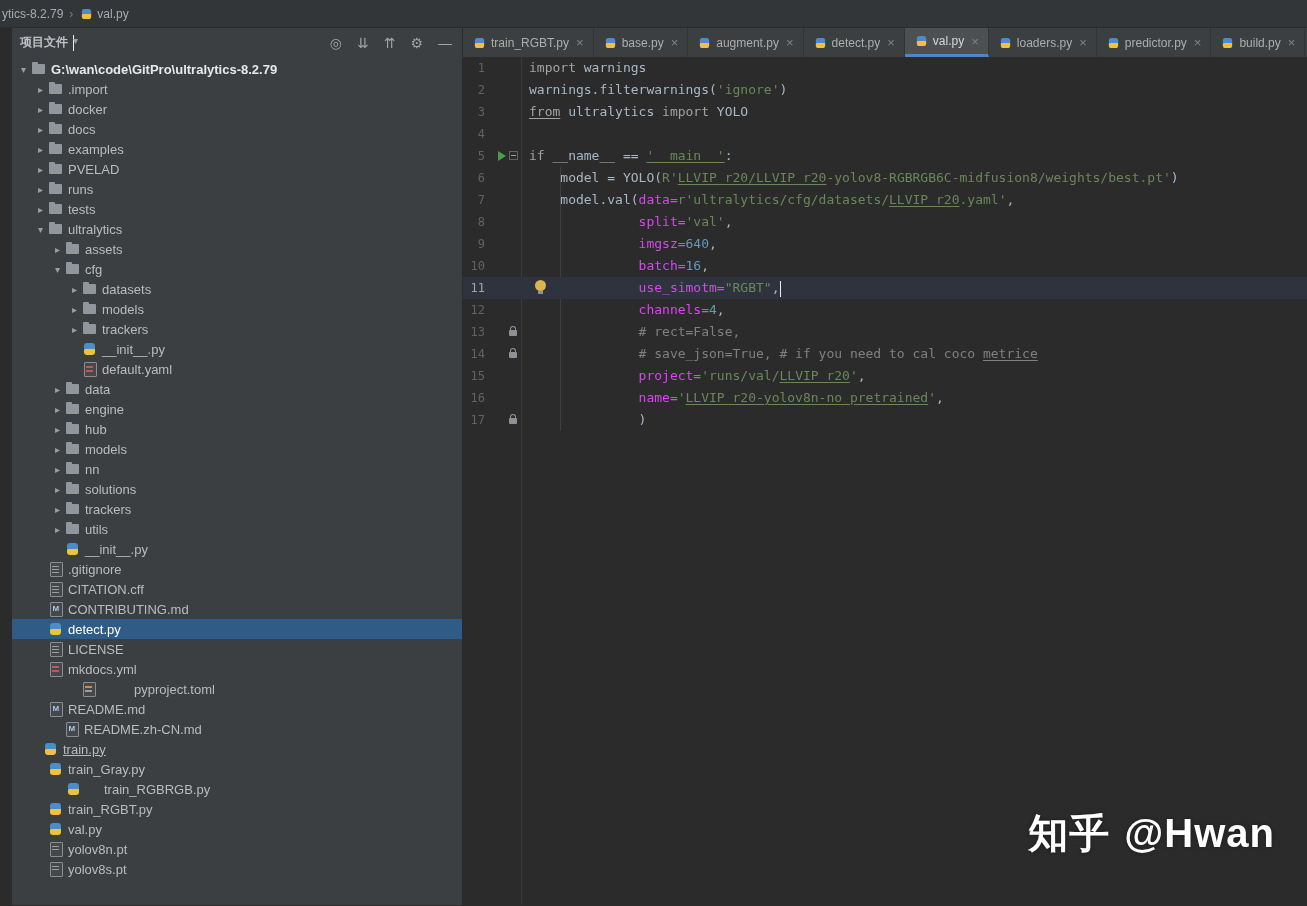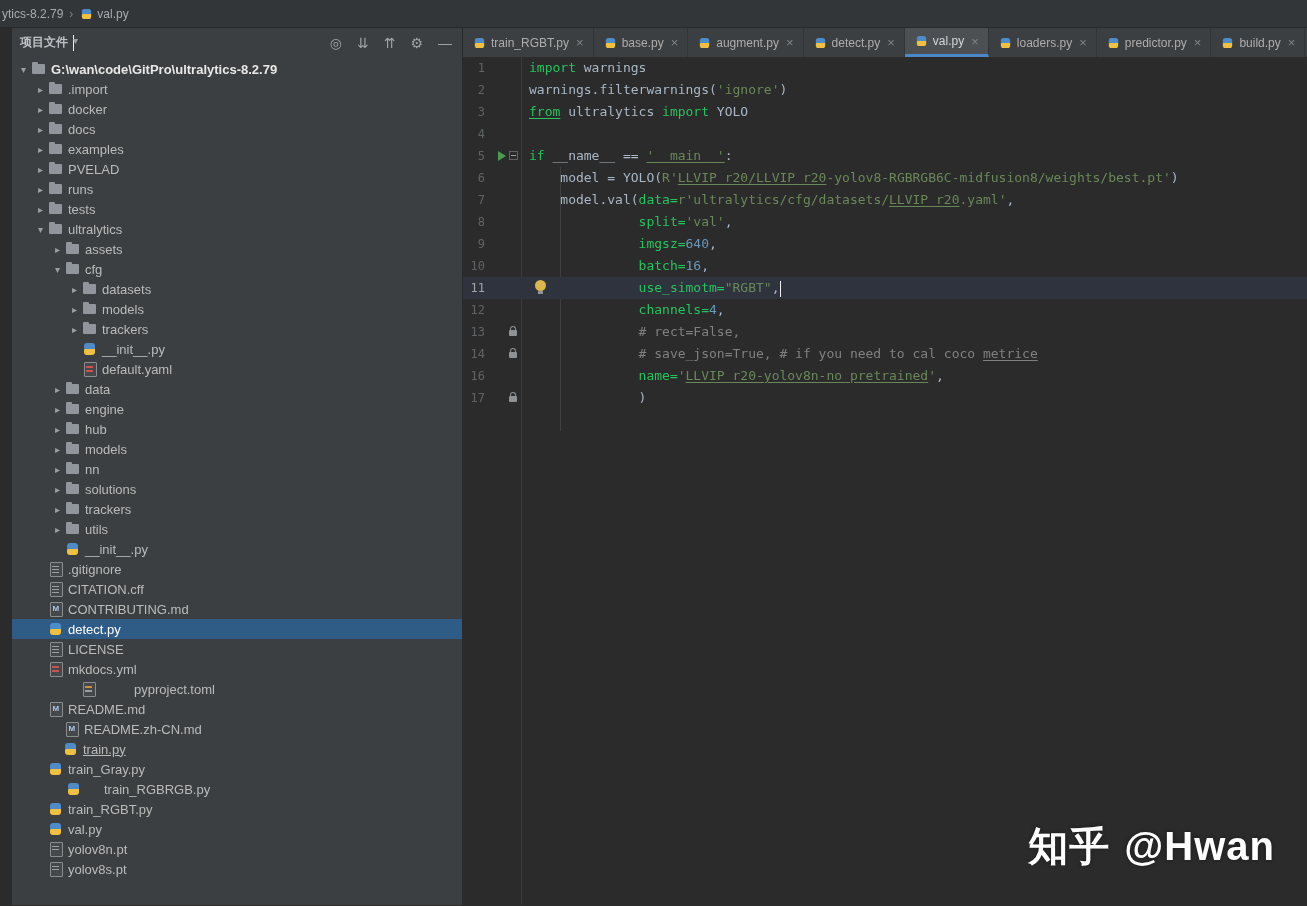--- a/index.html
+++ b/index.html
@@ -60,41 +60,41 @@
   #code { position:relative; flex:1; font-family:"DejaVu Sans Mono", monospace; font-size:13px; }
   .gutter-sep { position:absolute; left:58px; top:0; bottom:0; width:1px; background:#393c3e; }
   .indent-guide { position:absolute; left:97px; top:110px; height:264px; width:1px; background:#3c4043; }
   .cline { height:22px; line-height:22px; display:flex; position:relative; }
   .cline.current { background:#2f333d; }
   .lnum { width:32px; flex:none; text-align:right; padding-right:10px; color:#606366; font-size:12px; }
   .cline.current .lnum { color:#a4a4a4; }
   .lmark { width:26px; flex:none; position:relative; }
   .ltext { white-space:pre; padding-left:8px; color:#a9b7c6; }
 
-  .tk-kw    { color:#22c55e; }
+  .tk-kw    { color:#a3a3a3; }
   .tk-pl    { color:#a9b7c6; }
   .tk-str   { color:#6a8759; }
   .tk-num   { color:#6897bb; }
   .tk-cmt   { color:#808080; }
-  .tk-param { color:#22c55e; }
+  .tk-param { color:#d946ef; }
   .u { text-decoration:underline; text-underline-offset:2px; }
 
   .runarrow { position:absolute; left:3px; top:6px; width:0; height:0;
               border-left:8px solid #4d9b51; border-top:5px solid transparent; border-bottom:5px solid transparent; }
   .foldbox { position:absolute; right:3px; top:6px; width:9px; height:9px; border:1px solid #5f6366; }
   .foldbox::after { content:""; position:absolute; left:1px; top:3px; width:5px; height:1px; background:#9b9b9b; }
   .lockicon { position:absolute; right:4px; top:9px; width:8px; height:6px; background:#8e9295; border-radius:1px; }
   .lockicon::before { content:""; position:absolute; left:1px; top:-4px; width:4px; height:4px;
                       border:1px solid #8e9295; border-bottom:none; border-radius:3px 3px 0 0; }
   .bulb { position:absolute; left:72px; top:3px; width:11px; height:11px; background:#dbb64d; border-radius:50%; }
   .bulb::after { content:""; position:absolute; left:3px; top:11px; width:5px; height:3px; background:#8e9295; }
   .caret { display:inline-block; width:1px; height:16px; background:#eeeeee; vertical-align:middle; margin-left:1px; }
 
   
-  .watermark { position:absolute; right:32px; bottom:32px; color:#ffffff; font-size:40px;
+  .watermark { position:absolute; right:32px; bottom:45px; color:#ffffff; font-size:40px;
                font-weight:bold; letter-spacing:1px; text-shadow:0 0 4px rgba(0,0,0,.4); }
   .watermark .brand { margin-right:14px; }
 </style>
 </head>
 <body>
 
 <div class="titlebar">
   <span class="crumb">ytics-8.2.79</span>
   <span class="sep">›</span>
   <span class="fi py"></span>
@@ -278,21 +278,21 @@
         <div class="tree-row" style="padding-left: 21px;">
           <span class="chev"></span>
           <span class="fi md"></span>
           <span class="tlabel">README.md</span>
         </div>
         <div class="tree-row" style="padding-left: 37px;">
           <span class="chev"></span>
           <span class="fi md"></span>
           <span class="tlabel">README.zh-CN.md</span>
         </div>
-        <div class="tree-row" style="padding-left: 36px; text-decoration: underline;">
+        <div class="tree-row" style="padding-left: 16px; text-decoration: underline;">
           <span class="chev"></span>
           <span class="fi py"></span>
           <span class="tlabel">train.py</span>
         </div>
         <div class="tree-row" style="padding-left: 21px;">
           <span class="chev"></span>
           <span class="fi py"></span>
           <span class="tlabel">train_Gray.py</span>
         </div>
         <div class="tree-row" style="padding-left: 21px; gap: 18px;">
@@ -441,20 +441,25 @@
           <span class="ltext"><span class="tk-cmt">              # rect=False,</span></span>
         </div>
         <div class="cline">
           <span class="lnum">14</span>
           <span class="lmark">
             <span class="lockicon"></span>
           </span>
           <span class="ltext"><span class="tk-cmt">              # save_json=True, # if you need to cal coco </span><span class="tk-cmt u">metrice</span></span>
         </div>
         <div class="cline">
+          <span class="lnum">15</span>
+          <span class="lmark"></span>
+          <span class="ltext"><span class="tk-pl">              </span><span class="tk-param">project=</span><span class="tk-str">'runs/val/</span><span class="tk-str u">LLVIP_r20</span><span class="tk-str">'</span><span class="tk-pl">,</span></span>
+        </div>
+        <div class="cline">
           <span class="lnum">16</span>
           <span class="lmark"></span>
           <span class="ltext"><span class="tk-pl">              </span><span class="tk-param">name=</span><span class="tk-str">'</span><span class="tk-str u">LLVIP_r20-yolov8n-no_pretrained</span><span class="tk-str">'</span><span class="tk-pl">,</span></span>
         </div>
         <div class="cline">
           <span class="lnum">17</span>
           <span class="lmark">
             <span class="lockicon"></span>
           </span>
           <span class="ltext"><span class="tk-pl">              )</span></span>

